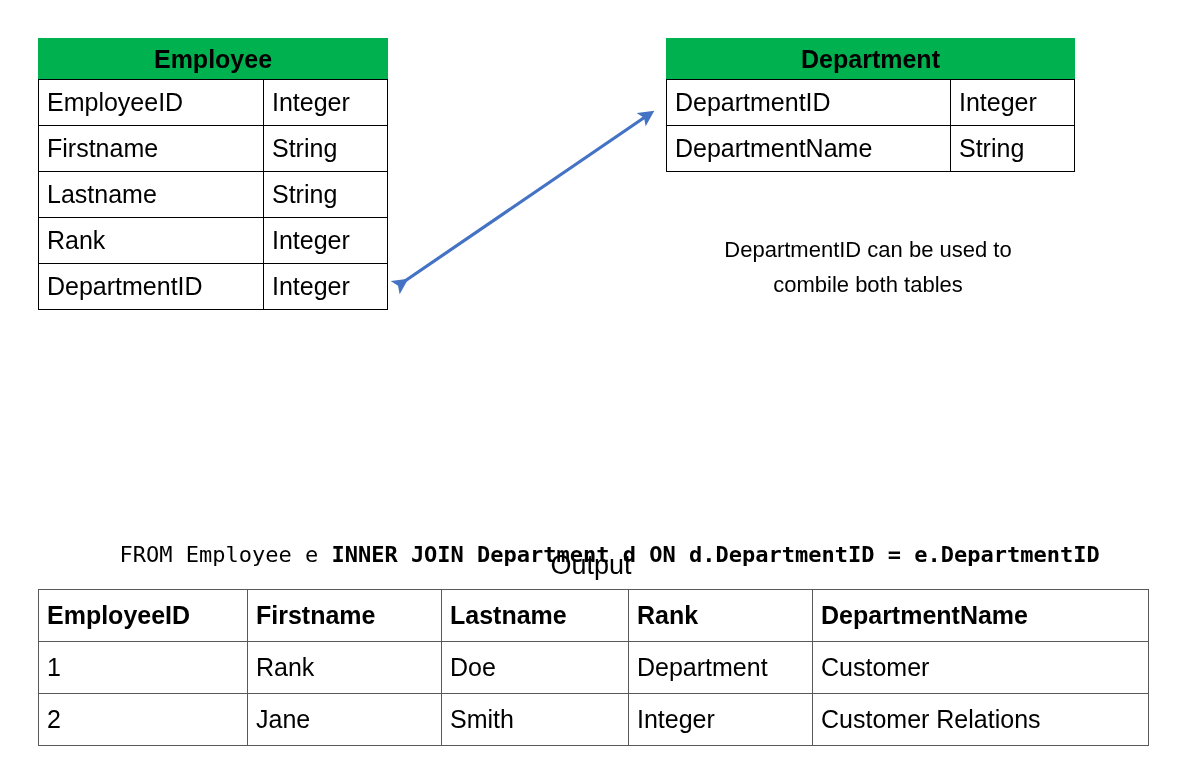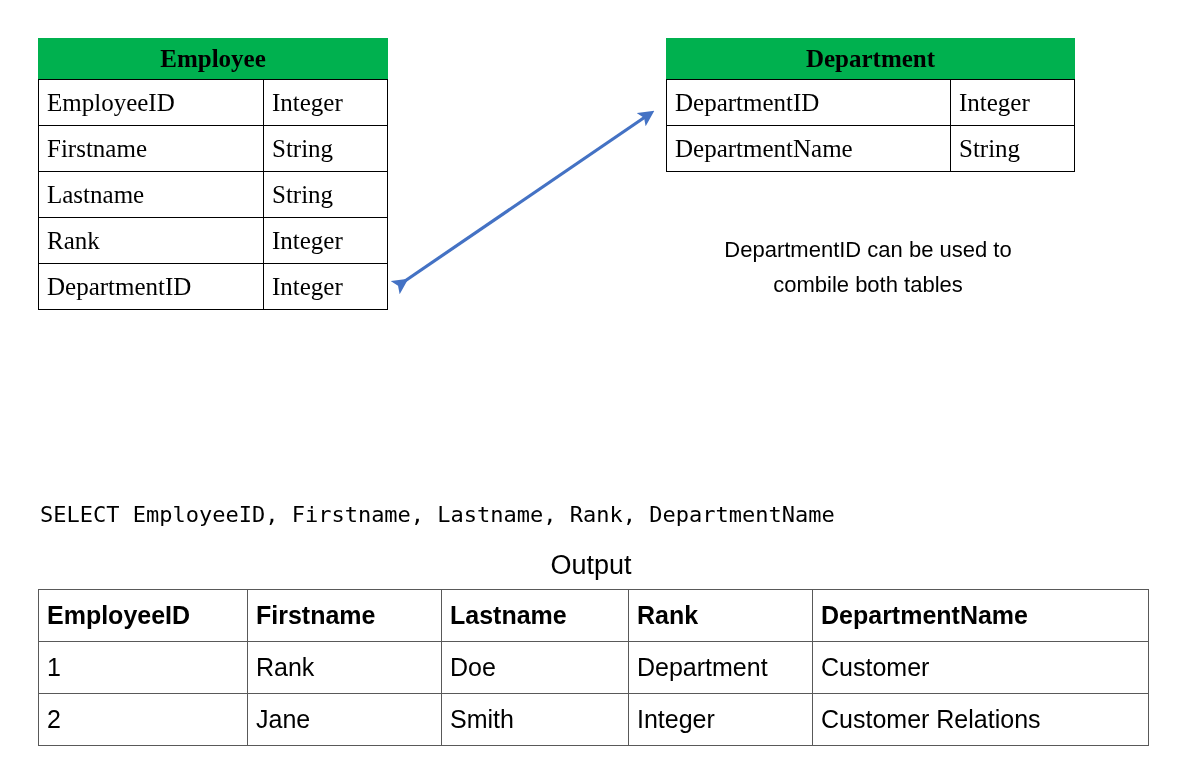--- a/index.html
+++ b/index.html
@@ -35,21 +35,20 @@
   .schema-table td {
     border: 1px solid #000000;
     padding: 0 8px;
     font-size: 25px;
     line-height: 45px;
     height: 45px;
     text-align: left;
     font-weight: normal;
     white-space: nowrap;
     vertical-align: middle;
-    font-family: Liberation Serif, serif;
   }
   .schema-table thead th {
     background: #00B14F;
     color: #000000;
     font-weight: bold;
     text-align: center;
     font-size: 25px;
     height: 40px;
     line-height: 40px;
     border: 1px solid #00B14F;
@@ -217,21 +216,20 @@
     </defs>
     <line x1="22" y1="188" x2="268" y2="20" stroke="#4472C4" stroke-width="3.2" marker-start="url(#head-start)" marker-end="url(#head-end)"></line>
   </svg>
 
   <div id="join-note">
     <span>DepartmentID can be used to</span>
     <span>combile both tables</span>
   </div>
 
   <div id="sql-block">
-    <span class="sql-line">SELECT EmployeeID, Firstname, Lastname, Rank, DepartmentName</span>
     <span class="sql-line">
       <span>FROM Employee e </span><span class="sql-bold">INNER JOIN Department d ON d.DepartmentID = e.DepartmentID</span>
     </span>
   </div>
 
   <div id="output-title">Output</div>
 
   <table id="output-table">
     <colgroup>
         <col class="o1">

